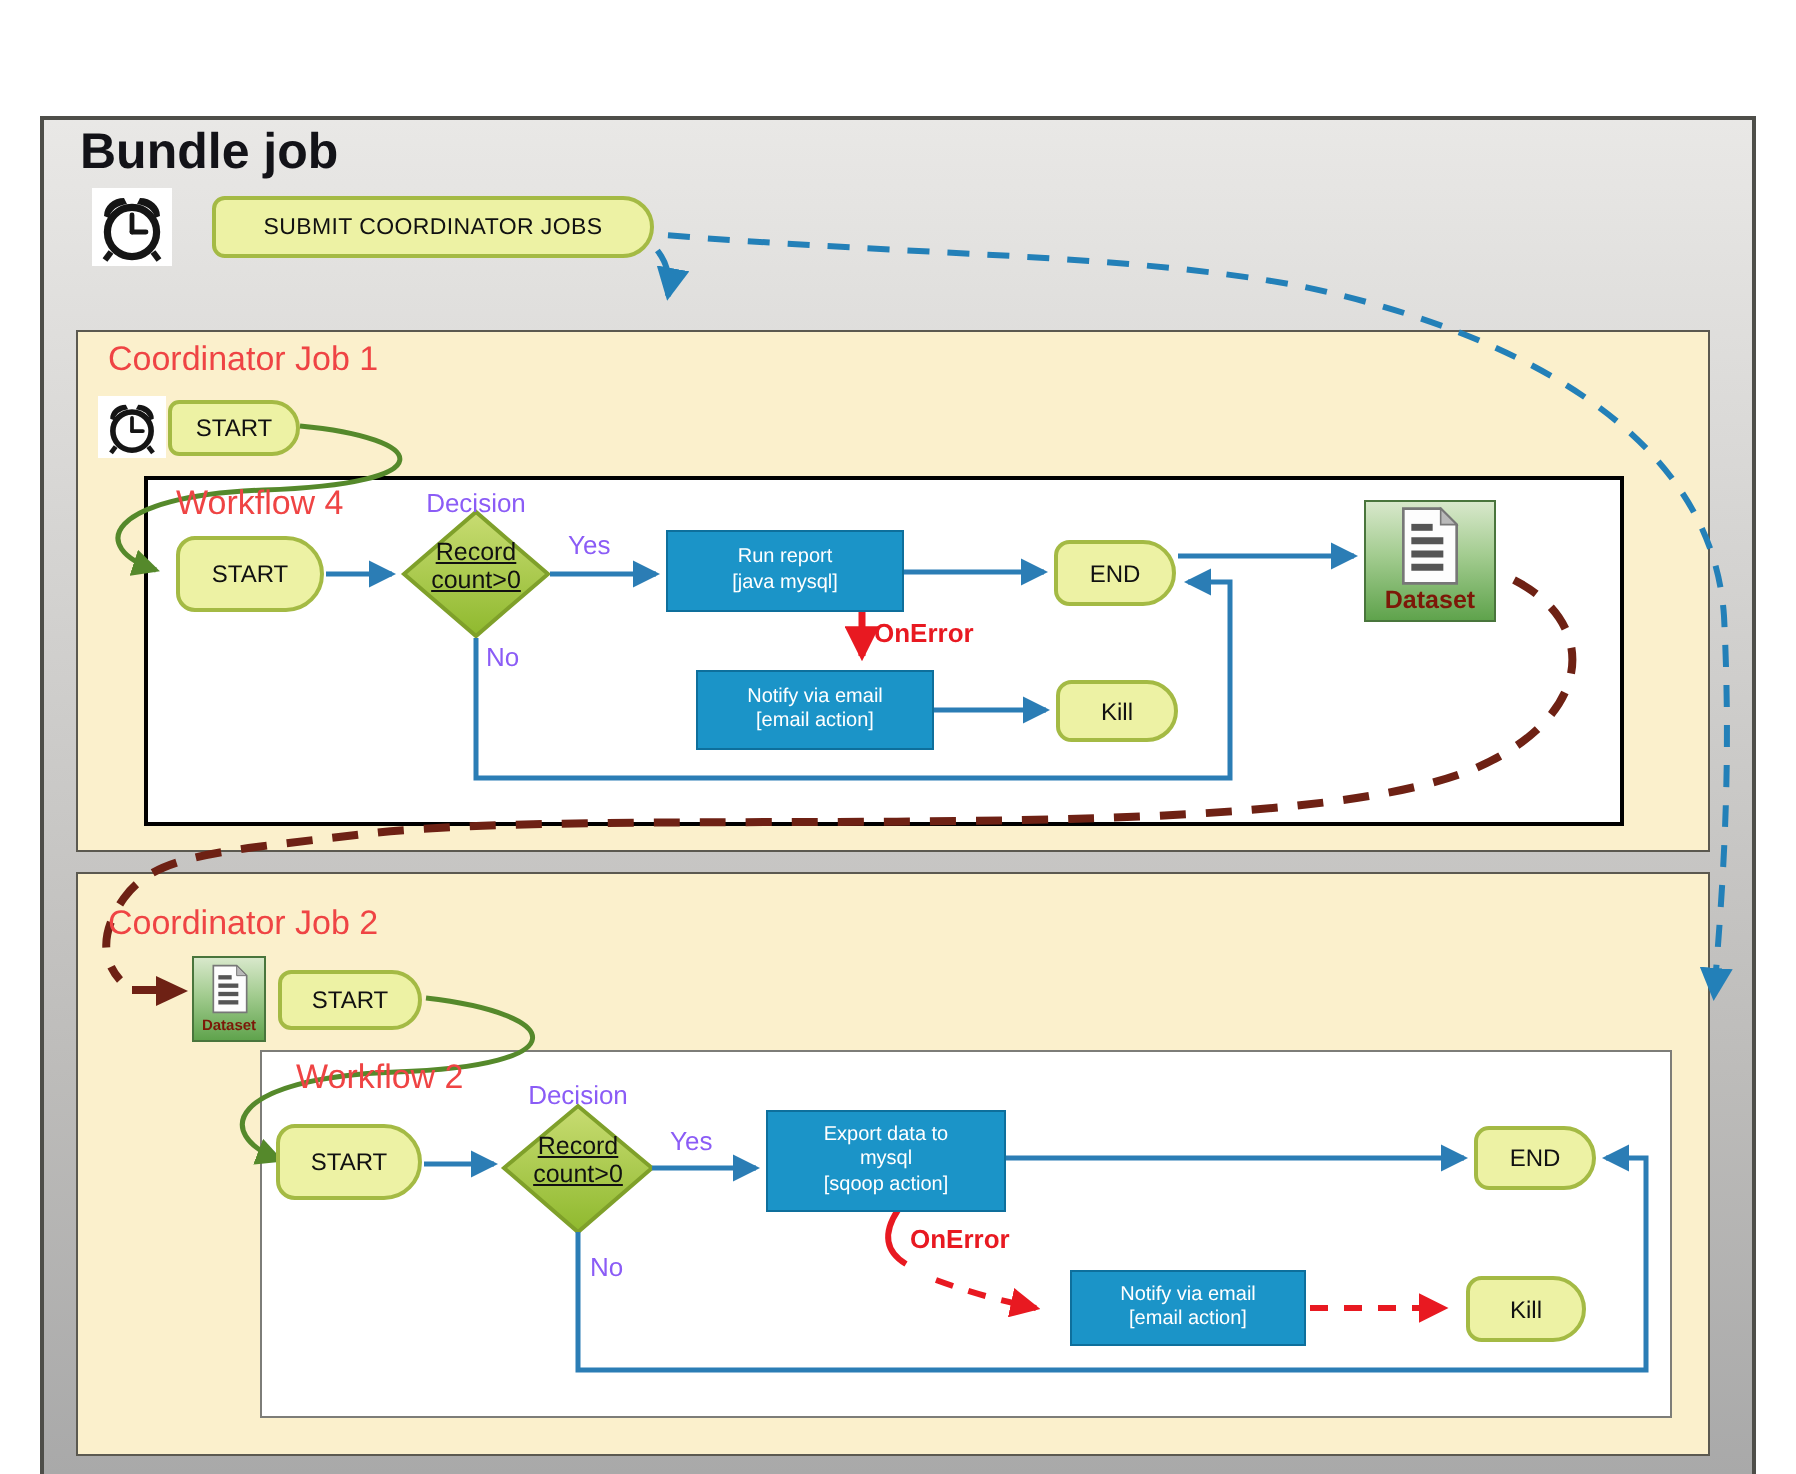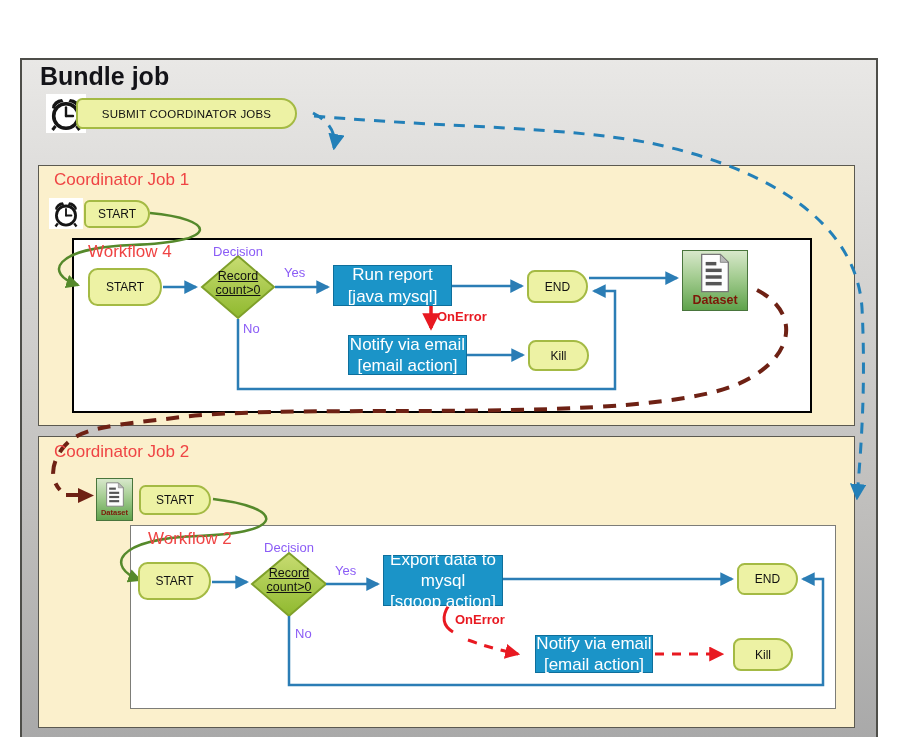--- a/index.html
+++ b/index.html
@@ -18,21 +18,21 @@
   .wf2{left:130px;top:497px;width:706px;height:184px;border:1.5px solid #7d7d78;}
   
   .big-title{left:40px;top:34px;font-size:25px;font-weight:bold;color:#131318;z-index:5;}
   .box-title{font-weight:normal;font-size:17px;color:#ef4444;z-index:5;}
   
   .pill{background:#edf2a4;border:2px solid #a4ba44;display:flex;align-items:center;
         justify-content:center;font-size:12px;color:#111;z-index:5;}
   
   .action{background:#1b94c8;border:1px solid #0e6f9c;color:#fff;display:flex;
           flex-direction:column;align-items:center;justify-content:center;
-          font-size:17px;line-height:1.25;text-align:right;z-index:5;}
+          font-size:10px;line-height:1.25;text-align:right;z-index:5;}
   
   .lbl{font-size:13px;color:#8b5cf6;z-index:6;}
   .err{font-size:13px;font-weight:bold;color:#e81921;z-index:6;}
   .dtext{font-size:12.5px;line-height:1.15;text-align:center;color:#111;z-index:6;text-decoration:underline;}
   
   .dataset{background:linear-gradient(180deg,#d8e8cb 0%,#a3cc90 45%,#5fa34c 100%);
            border:1px solid #49753c;display:flex;flex-direction:column;
            align-items:center;z-index:5;}
   .dataset-label{color:#7c1808;font-weight:bold;}
   
@@ -52,21 +52,21 @@
     <svg width="36" height="36" viewBox="0 0 36 36">
       <path d="M4 12 A10 9 0 0 1 14 3 L15.5 6 Q8 7 6.5 13 Z" fill="#151515"></path>
       <path d="M32 12 A10 9 0 0 0 22 3 L20.5 6 Q28 7 29.5 13 Z" fill="#151515"></path>
       <circle cx="18" cy="20" r="12.3" fill="#fff" stroke="#151515" stroke-width="3.6"></circle>
       <path d="M18 20 V11.5" stroke="#151515" stroke-width="2.4" stroke-linecap="round"></path>
       <path d="M18 20 H25" stroke="#151515" stroke-width="2.4" stroke-linecap="round"></path>
       <path d="M7.5 30 L4.5 34" stroke="#151515" stroke-width="3"></path>
       <path d="M28.5 30 L31.5 34" stroke="#151515" stroke-width="3"></path>
     </svg>
   </div>
-  <div class="abs pill" style="left:76px;top:70px;width:221px;height:31px;border-radius:7px 17px 17px 7px;font-size:11.5px;letter-spacing:.2px;">
+  <div class="abs pill" style="left:106px;top:70px;width:221px;height:31px;border-radius:7px 17px 17px 7px;font-size:11.5px;letter-spacing:.2px;">
     <span>SUBMIT COORDINATOR JOBS</span>
   </div>
 
   <div class="abs coord-box cj1"></div>
   <div class="abs box-title" style="left:54px;top:142px;">Coordinator Job 1</div>
 
   <div class="abs alarm" style="left:49px;top:170px;width:34px;height:31px;">
     <svg width="28" height="28" viewBox="0 0 36 36">
       <path d="M4 12 A10 9 0 0 1 14 3 L15.5 6 Q8 7 6.5 13 Z" fill="#151515"></path>
       <path d="M32 12 A10 9 0 0 0 22 3 L20.5 6 Q28 7 29.5 13 Z" fill="#151515"></path>
@@ -124,21 +124,21 @@
         <path d="M5 8h8"></path>
           <path d="M5 13h12"></path>
           <path d="M5 18h12"></path>
           <path d="M5 23h12"></path>
       </g>
     </svg>
     <span class="dataset-label" style="font-size:12.5px;">Dataset</span>
   </div>
 
   <div class="abs coord-box cj2"></div>
-  <div class="abs box-title" style="left:54px;top:414px;text-align:right;">Coordinator Job 2</div>
+  <div class="abs box-title" style="left:54px;top:424px;text-align:right;">Coordinator Job 2</div>
 
   <div class="abs dataset" style="left:96px;top:450px;width:37px;height:43px;">
     <svg width="20" height="27" viewBox="0 0 24 30" style="margin-top:2px;">
       <path d="M2 1 h14 l6 6 v22 h-20 z" fill="#fdfdfd" stroke="#777" stroke-width="1"></path>
       <path d="M16 1 l6 6 h-6 z" fill="#b9b9b9" stroke="#777" stroke-width=".6"></path>
       <g stroke="#555" stroke-width="2.6">
         <path d="M5 8h8"></path>
           <path d="M5 13h12"></path>
           <path d="M5 18h12"></path>
           <path d="M5 23h12"></path>

